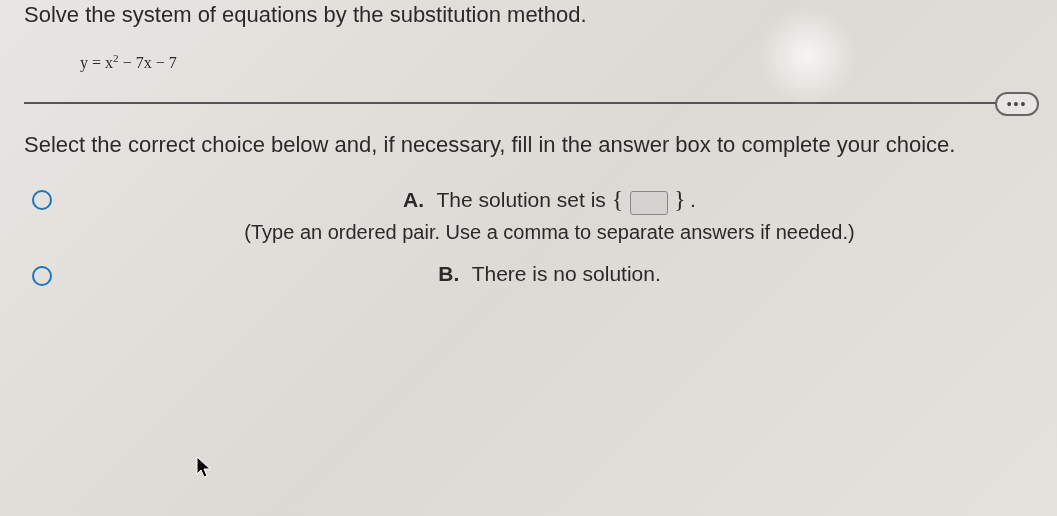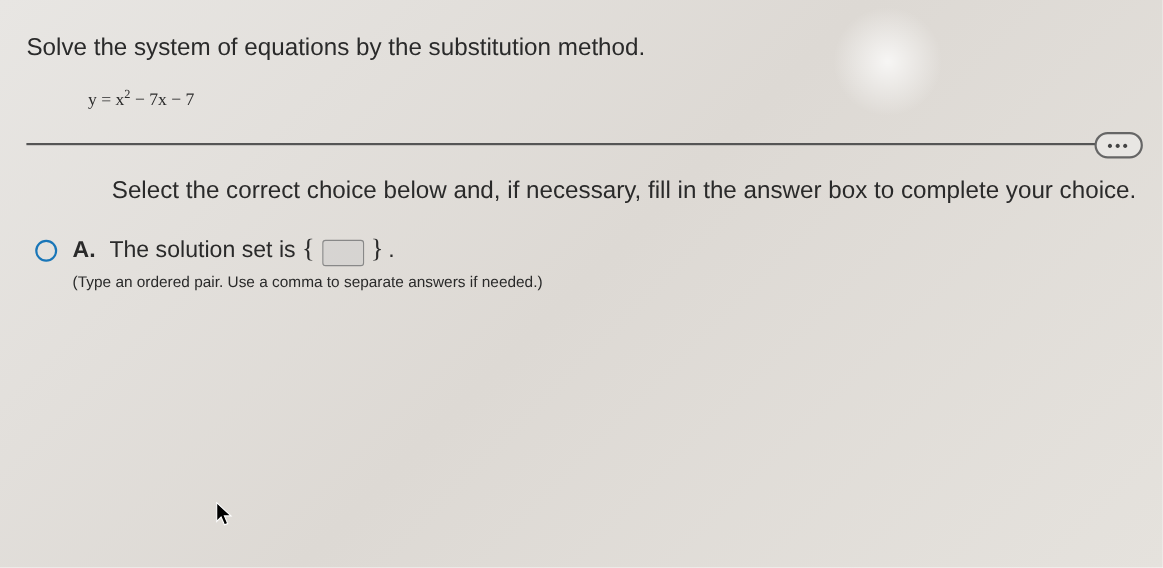--- a/index.html
+++ b/index.html
@@ -10,21 +10,21 @@
     body {
       width: 1057px;
       height: 516px;
       background: linear-gradient(135deg, #e8e6e3 0%, #ddd9d4 50%, #e5e2dd 100%);
       font-family: Arial, Helvetica, sans-serif;
       color: #2a2a2a;
       position: relative;
       overflow: hidden;
     }
     .page {
-      padding: 30px 24px;
+      padding: 2px 24px;
     }
     .instruction {
       font-size: 22px;
       margin-bottom: 24px;
     }
     .equations {
       margin-left: 56px;
       margin-bottom: 30px;
     }
     .equation {
@@ -51,27 +51,27 @@
       align-items: center;
       justify-content: center;
       font-size: 14px;
       letter-spacing: 2px;
       color: #444;
       cursor: pointer;
     }
     .select-instruction {
       font-size: 22px;
       margin-bottom: 28px;
-      text-align: right;
     }
     .option {
       display: flex;
       align-items: flex-start;
       margin-bottom: 18px;
       margin-left: 8px;
+      text-align: center;
     }
     .radio {
       width: 20px;
       height: 20px;
       border: 2px solid #1976b8;
       border-radius: 50%;
       margin-right: 14px;
       margin-top: 4px;
       flex-shrink: 0;
       cursor: pointer;
@@ -81,21 +81,21 @@
     }
     .option-label {
       font-weight: bold;
       font-size: 21px;
       margin-right: 8px;
     }
     .option-text {
       font-size: 21px;
     }
     .option-hint {
-      font-size: 14px;
+      font-size: 20px;
       margin-top: 6px;
     }
     .answer-box {
       display: inline-block;
       width: 38px;
       height: 24px;
       border: 1px solid #888;
       background: rgba(200,200,200,0.4);
       border-radius: 3px;
       vertical-align: middle;
@@ -156,20 +156,27 @@
         <span class="option-text">The solution set is </span>
         <span class="brace">{</span>
         <span class="answer-box"></span>
         <span class="brace">}</span>
         <span class="option-text"> .</span>
       </div>
       <div class="option-hint">(Type an ordered pair.  Use a comma to separate answers if needed.)</div>
     </div>
   </div>
 
+  <div class="option">
+    <div class="radio"></div>
+    <div class="option-body">
+      <span class="option-label">B.</span>
+      <span class="option-text">There is no solution.</span>
+    </div>
+  </div>
 </div>
 
 <div class="glare"></div>
 
 <div class="cursor-icon">
   <svg width="18" height="24" viewBox="0 0 18 24">
     <path d="M1 1 L1 18 L5 14 L8 21 L11 20 L8 13 L14 13 Z" fill="#000" stroke="#fff" stroke-width="1"></path>
   </svg>
 </div>
 

